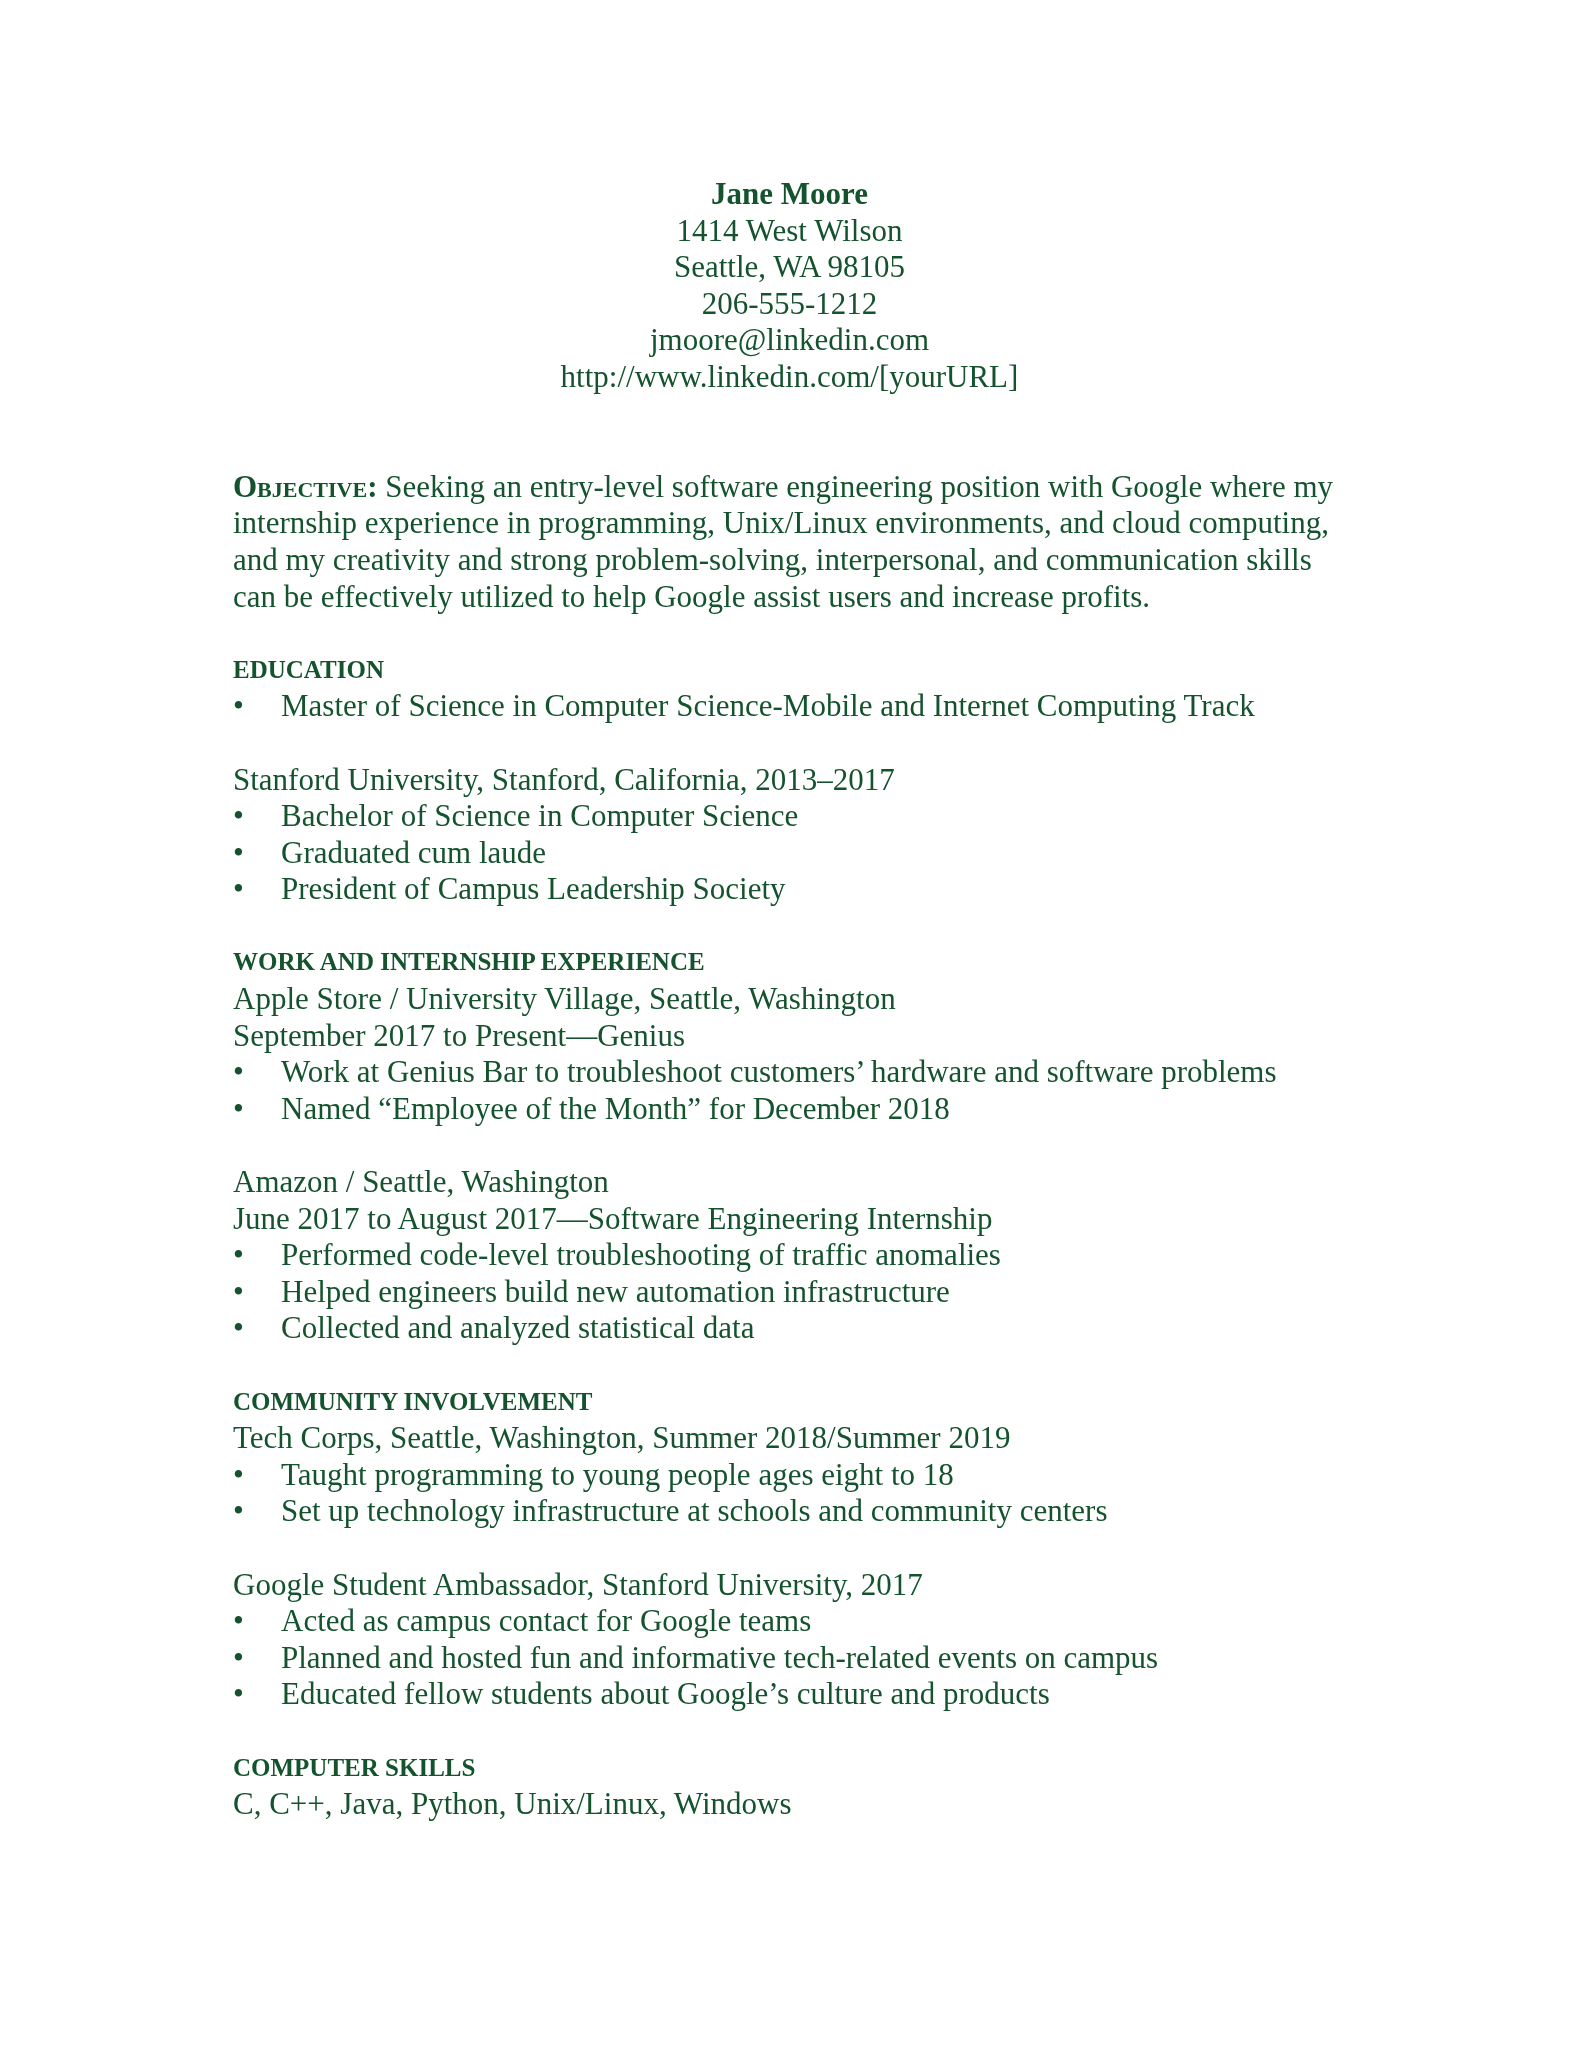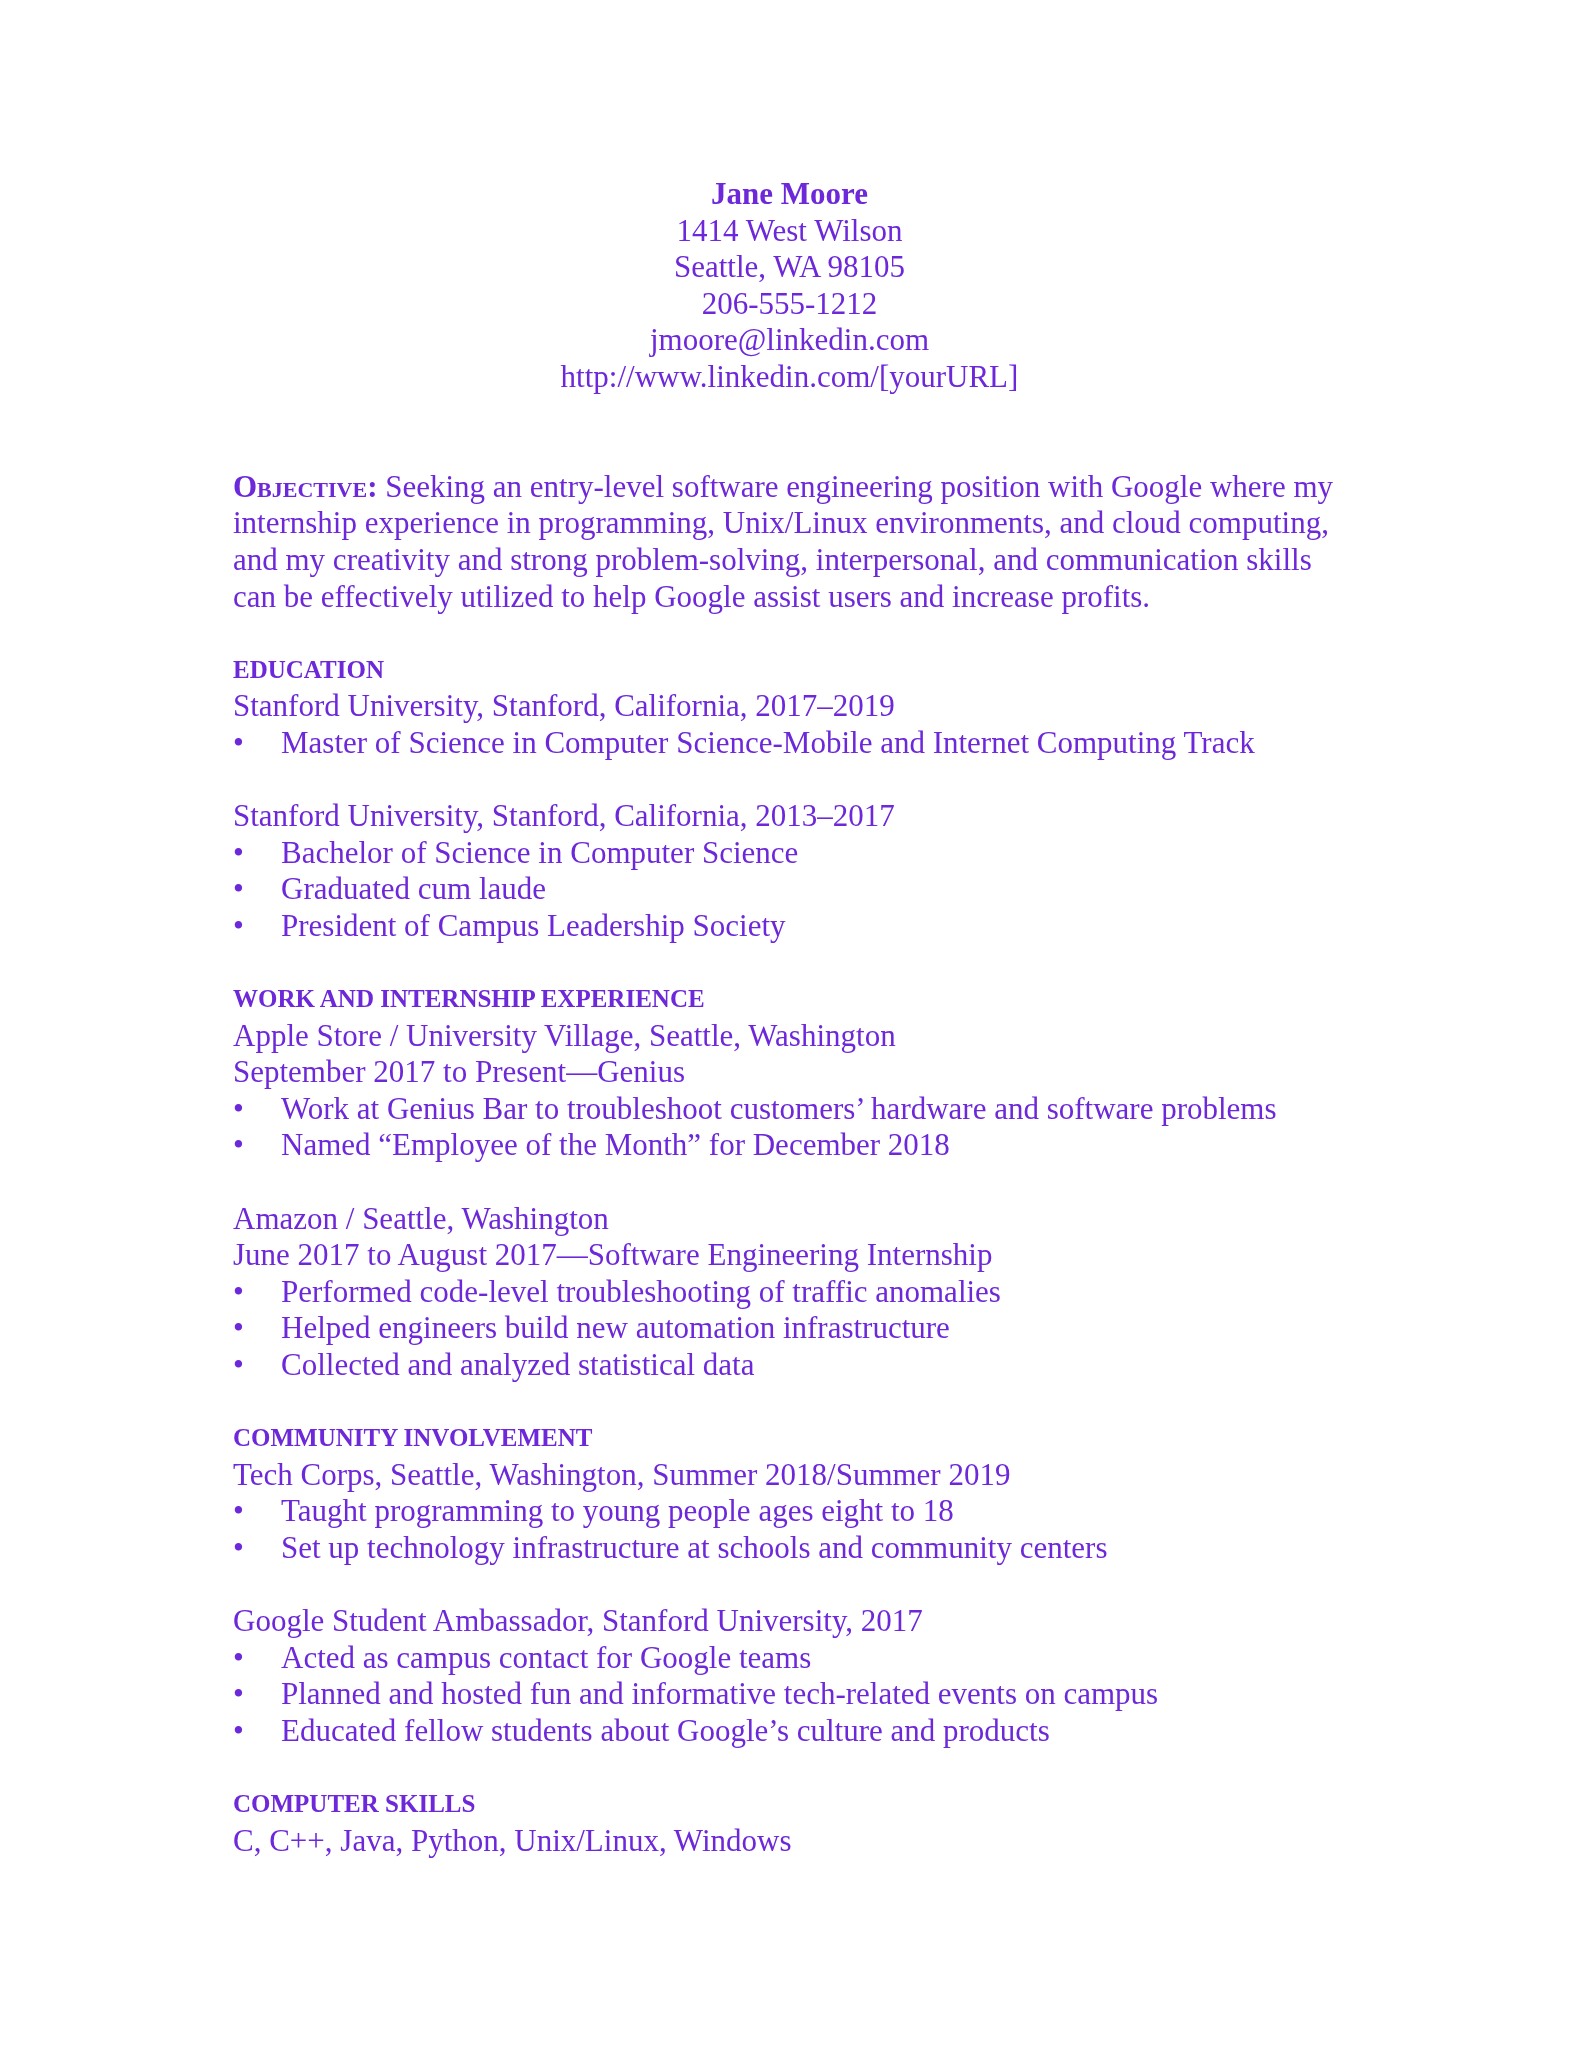--- a/index.html
+++ b/index.html
@@ -3,21 +3,21 @@
 <meta charset="utf-8">
 <style>
   html, body { margin: 0; padding: 0; background: #ffffff; }
   .page {
     position: relative;
     width: 1583px;
     height: 2048px;
     background: #ffffff;
     overflow: hidden;
     font-family: "Liberation Serif", "DejaVu Serif", serif;
-    color: #6d28d9;
+    color: #14532d;
   }
   .content {
     position: absolute;
     left: 233px;
     top: 176px;
     width: 1113px;
     font-size: 31px;
     line-height: 36.6px;
   }
   .contact { text-align: center; }
@@ -54,21 +54,20 @@
     </header>
 
     <p class="objective">
       <span class="obj-label">Objective:</span>
       <span>Seeking an entry-level software engineering position with Google where my internship experience in programming, Unix/Linux environments, and cloud computing, and my creativity and strong problem-solving, interpersonal, and communication skills can be effectively utilized to help Google assist users and increase profits.</span>
     </p>
 
     <section>
       <h2 class="sec-h">EDUCATION</h2>
       <div class="entry">
-        <div class="line">Stanford University, Stanford, California, 2017–2019</div>
         <div class="bullet">
           <span class="dot">•</span>
           <span class="txt">Master of Science in Computer Science-Mobile and Internet Computing Track</span>
         </div>
       </div>
       <div class="entry">
         <div class="line">Stanford University, Stanford, California, 2013–2017</div>
         <div class="bullet">
           <span class="dot">•</span>
           <span class="txt">Bachelor of Science in Computer Science</span>

